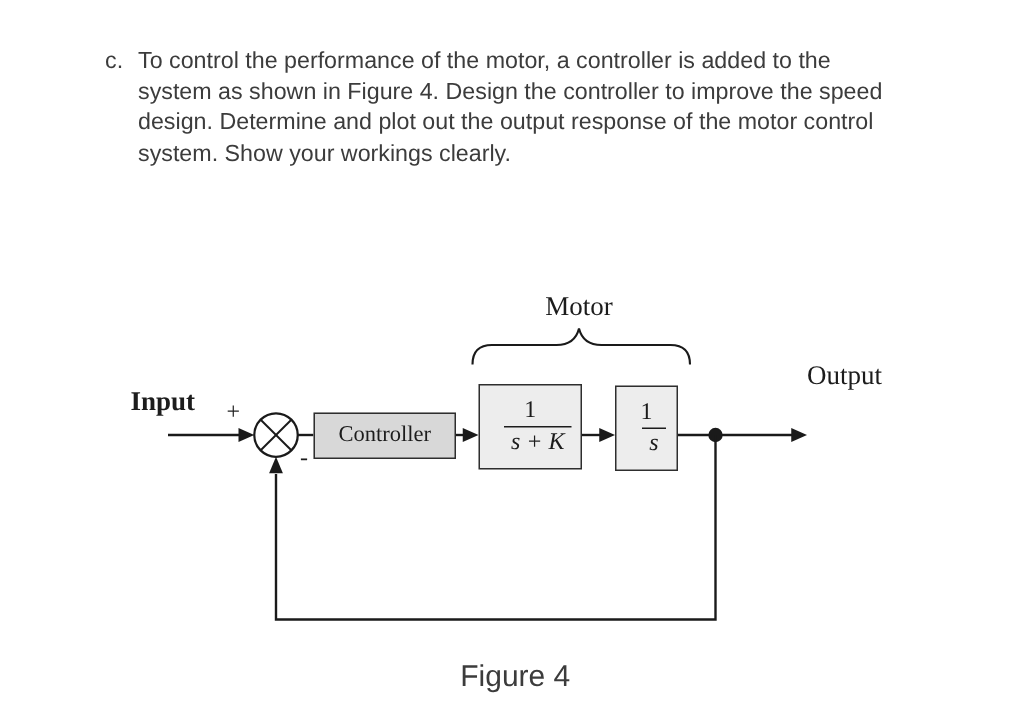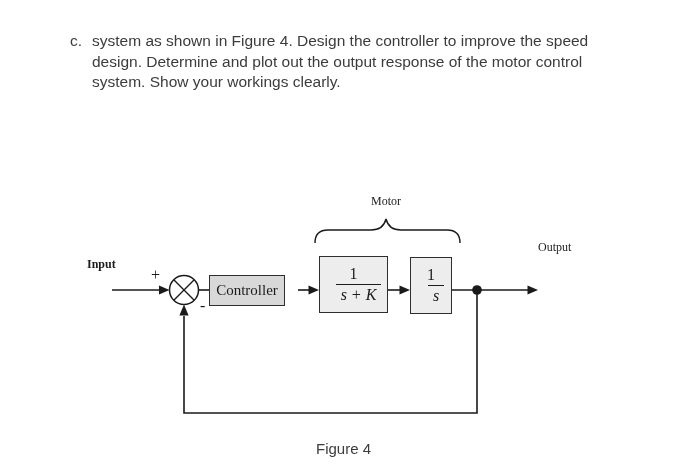--- a/index.html
+++ b/index.html
@@ -29,73 +29,74 @@
   .overlay { position: absolute; left: 0; top: 0; width: 687px; height: 471px; }
   .ln   { stroke: var(--line, #1a1a1a); stroke-width: 1.6; fill: none; }
   .brace{ stroke: var(--line, #1a1a1a); stroke-width: 1.4; fill: none; }
   .hd   { fill: var(--line, #1a1a1a); stroke: none; }
   .junc { fill: #ffffff; stroke: var(--line, #1a1a1a); stroke-width: 1.5; }
 
   .dlabel {
     position: absolute;
     font-family: "Liberation Serif", serif;
     color: var(--diagram-text, #1c1c1c);
-    font-size: 12px;
+    font-size: 18px;
     white-space: nowrap;
   }
   .sign {
     position: absolute;
     font-family: "Liberation Serif", serif;
     color: var(--diagram-text, #1c1c1c);
     font-size: 16px;
   }
 
   .blk {
     position: absolute;
     box-sizing: border-box;
     border: 1.7px solid #2e2e2e;
     display: flex;
     align-items: center;
     justify-content: center;
     font-family: "Liberation Serif", serif;
     color: var(--diagram-text, #1c1c1c);
   }
-  .controller { left: 209px; top: 275px; width: 76px; height: 31px;
+  .controller { left: 209px; top: 275px; width: 95px; height: 31px;
                 background: var(--controller-fill, #d8d8d8); font-size: 15px; }
   .tf  { background: var(--tf-fill, #ededed); flex-direction: column; font-size: 16px; line-height: 1.15; }
   .tf1 { left: 319px; top: 256px; width: 69px; height: 57px; }
   .tf2 { left: 410px; top: 257px; width: 42px; height: 57px; }
   .frac-num { display: block; }
   .frac-den {
     display: block;
     border-top: 1.4px solid #1c1c1c;
     font-style: italic;
     padding: 1px 5px 0 5px;
     margin-top: 1px;
     text-align: center;
     margin-left: 10px;
   }
 
   .caption {
     position: absolute;
     left: 0; right: 0;
     top: 440px;
     text-align: center;
-    font-size: 15px;
+    font-size: 20px;
     color: var(--text, #3c3c3c);
   }
 </style>
 </head>
 <body>
 
 <div class="page">
 
   <div class="problem">
     <div class="marker">c.</div>
     <div class="lines">
+      <div class="pline">To control the performance of the motor, a controller is added to the</div>
       <div class="pline">system as shown in Figure 4. Design the controller to improve the speed</div>
       <div class="pline">design. Determine and plot out the output response of the motor control</div>
       <div class="pline">system. Show your workings clearly.</div>
     </div>
   </div>
 
   <svg class="overlay" viewBox="0 0 687 471">
 
     <line class="ln" x1="112" y1="290" x2="160" y2="290"></line>
     <polygon class="hd" points="169.5,290 159,285.4 159,294.6"></polygon>

